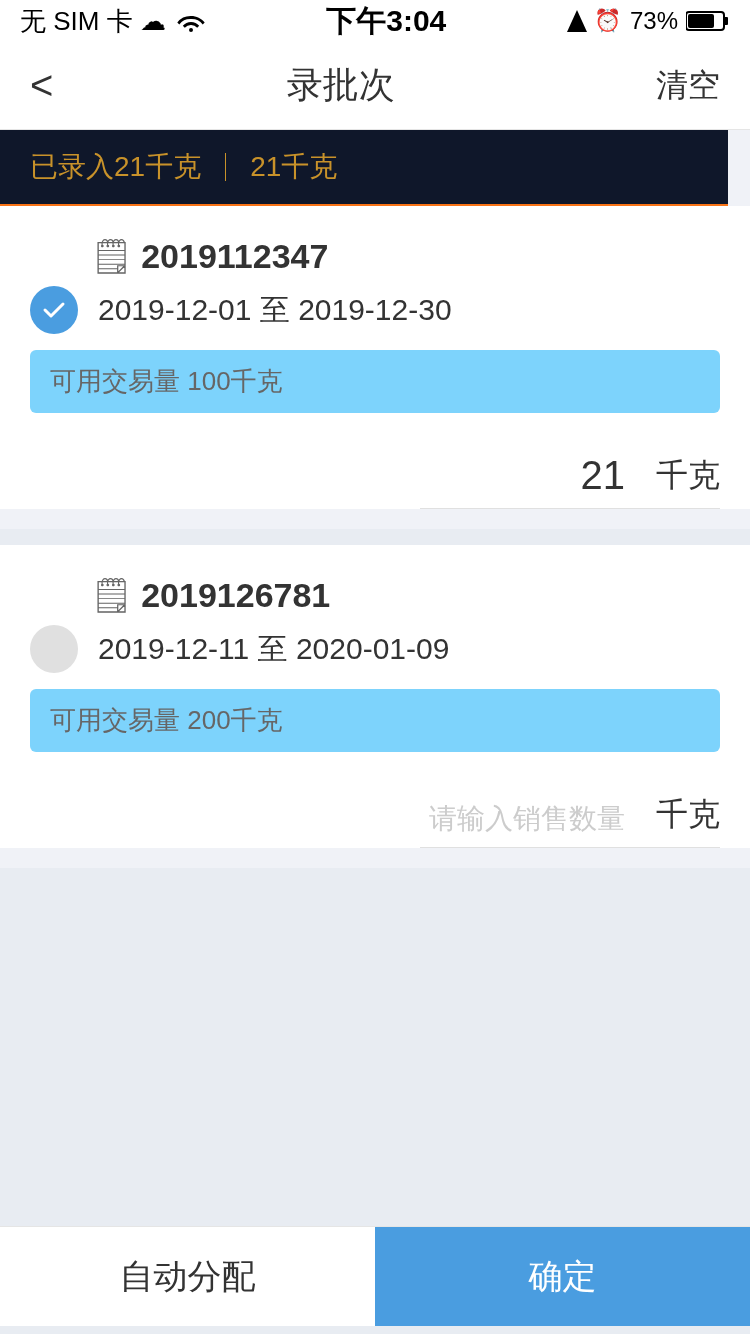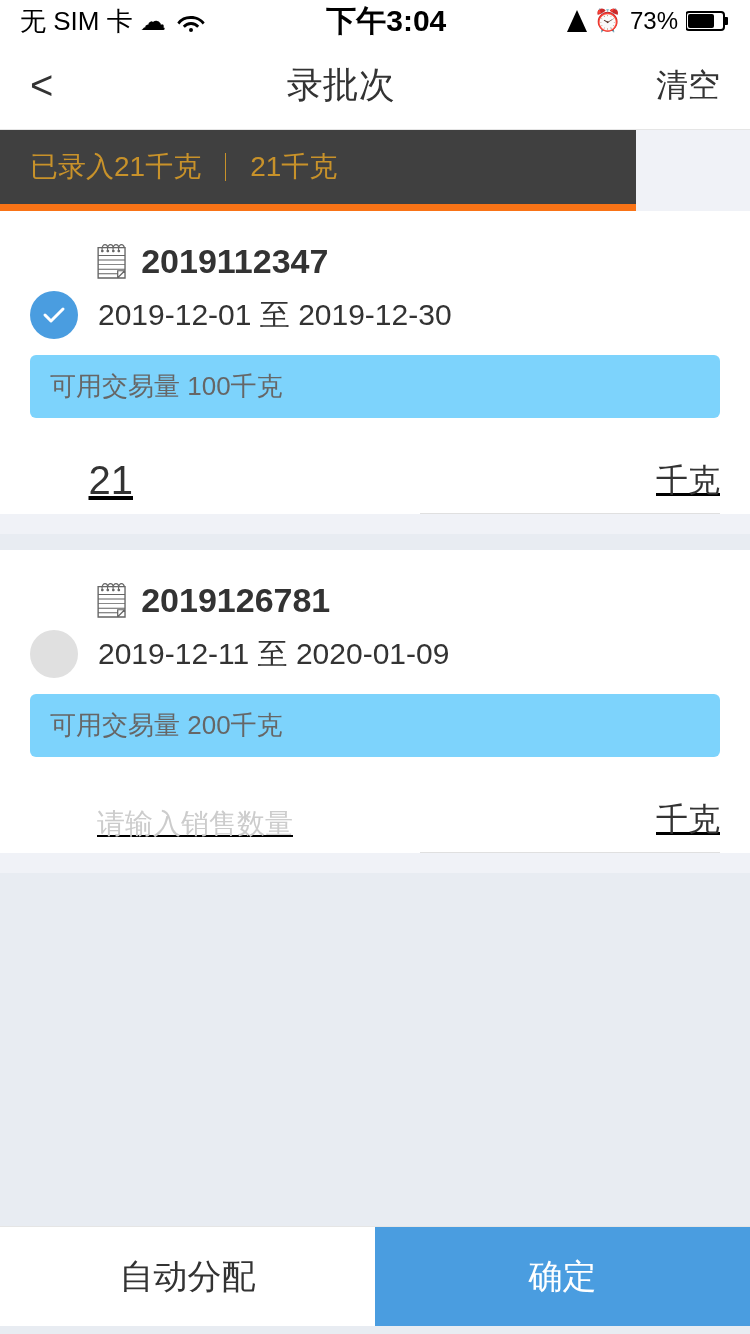--- a/index.html
+++ b/index.html
@@ -67,27 +67,27 @@
     }
     .nav-clear {
       font-size: 32px;
       color: #333;
       cursor: pointer;
       margin-left: 28px;
     }
 
     
     .summary-banner {
-      width: 636px;
-      background: #404040;
+      width: 728px;
+      background: #0f172a;
       padding: 18px 30px;
       display: flex;
       align-items: center;
       gap: 0;
-      border-bottom: 7px solid #f97316;
+      border-bottom: 2px solid #f97316;
     }
     .summary-text {
       font-size: 28px;
       color: #c8922a;
     }
     .summary-divider {
       width: 1px;
       height: 28px;
       background: #c8922a;
       margin: 0 24px;
@@ -150,24 +150,23 @@
       padding: 14px 20px;
       border-radius: 6px;
       font-size: 26px;
       color: #666;
     }
 
     
     .quantity-row {
       display: flex;
       align-items: center;
-      justify-content: space-between;
+      justify-content: flex-end;
       padding: 20px 30px 0 28px;
       gap: 16px;
-      text-decoration: underline;
     }
     .quantity-input {
       text-align: right;
       font-size: 40px;
       color: #333;
       border: none;
       outline: none;
       background: transparent;
       width: 120px;
     }

